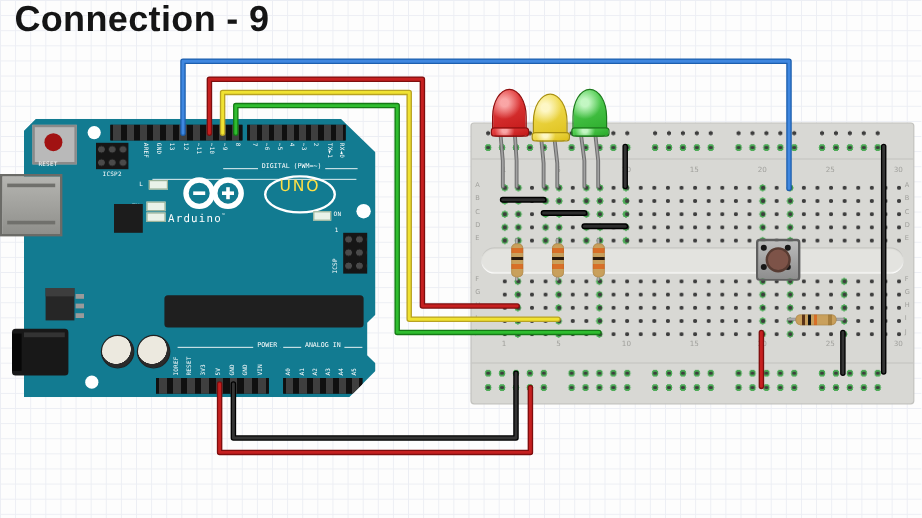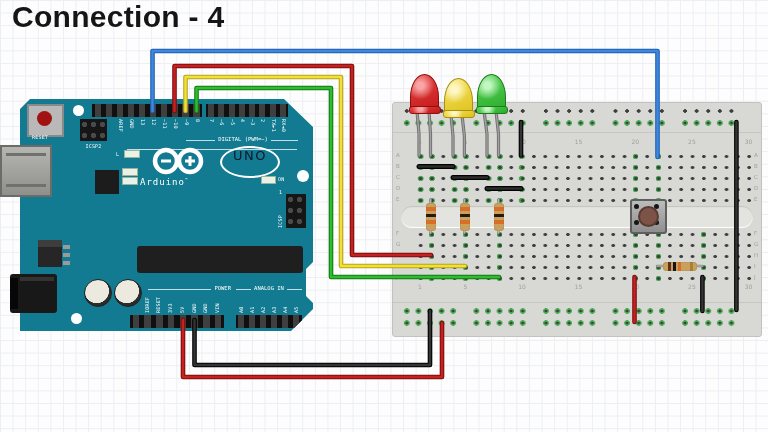--- a/index.html
+++ b/index.html
@@ -61,21 +61,21 @@
   #pushbutton{left:630px;top:199px;width:33px;height:31px;background:linear-gradient(#bcbcbc,#8e8e8e);
     border:2px solid #5f5f5f;border-radius:3px;position:absolute;}
   .btnleg{width:5px;height:5px;border-radius:50%;background:#161616;position:absolute;}
   #btncap{left:6px;top:5px;width:17px;height:17px;border-radius:50%;background:#7d5348;border:2px solid #573b32;position:absolute;}
 </style>
 </head>
 <body>
 
 <div id="canvas">
 
-  <div class="abs" id="title">Connection - 4</div>
+  <div class="abs" id="title">Connection - 9</div>
 
   <div class="abs" id="breadboard">
     <div class="abs bbline" style="top:29px;"></div>
     <div class="abs bbline" style="top:199px;"></div>
     <div class="abs channel"></div>
 
     <div class="abs rail" style="top:2px;"></div>
     <div class="abs rail grn" style="top:14px;"></div>
     <div class="abs rail grn" style="top:202px;"></div>
     <div class="abs rail grn" style="top:214px;"></div>
@@ -179,21 +179,21 @@
     <div class="abs" style="left:117px;top:147px;width:166px;height:27px;background:#1f1f1f;border-radius:3px;"></div>
 
     <svg class="abs" style="left:128px;top:44px;" width="70" height="40" viewBox="0 0 70 40">
       <circle cx="18" cy="18" r="11" fill="none" stroke="#fff" stroke-width="4.5"></circle>
       <circle cx="42" cy="18" r="11" fill="none" stroke="#fff" stroke-width="4.5"></circle>
       <rect x="13" y="16.5" width="10" height="3" fill="#fff"></rect>
       <rect x="37" y="16.5" width="10" height="3" fill="#fff"></rect>
       <rect x="40.5" y="13" width="3" height="10" fill="#fff"></rect>
     </svg>
     <div class="abs" style="left:120px;top:78px;font:9px 'DejaVu Sans Mono',monospace;color:#fff;letter-spacing:1px;"><span>Arduino</span><span style="font-size:4px;vertical-align:super;">™</span></div>
-    <div class="abs" style="left:200px;top:47px;width:56px;height:28px;border:2px solid #fff;border-radius:50%;text-align:center;line-height:28px;font:13px 'DejaVu Sans',sans-serif;color:#0f172a;letter-spacing:1.5px;"><span>UNO</span></div>
+    <div class="abs" style="left:200px;top:47px;width:56px;height:28px;border:2px solid #fff;border-radius:50%;text-align:center;line-height:28px;font:13px 'DejaVu Sans',sans-serif;color:#fde047;letter-spacing:1.5px;"><span>UNO</span></div>
 
     <div class="abs ledrect" style="left:241px;top:77px;width:13px;height:6px;"></div>
     <div class="abs t5" style="left:258px;top:78px;">ON</div>
 
     <div class="abs hole" style="left:53px;top:6px;width:11px;height:11px;"></div>
     <div class="abs hole" style="left:277px;top:71px;width:12px;height:12px;"></div>
     <div class="abs hole" style="left:51px;top:214px;width:11px;height:11px;"></div>
 
     <div class="abs icspblk" style="left:266px;top:95px;width:20px;height:34px;"></div>
     <div class="abs t5" style="left:259px;top:91px;">1</div>

